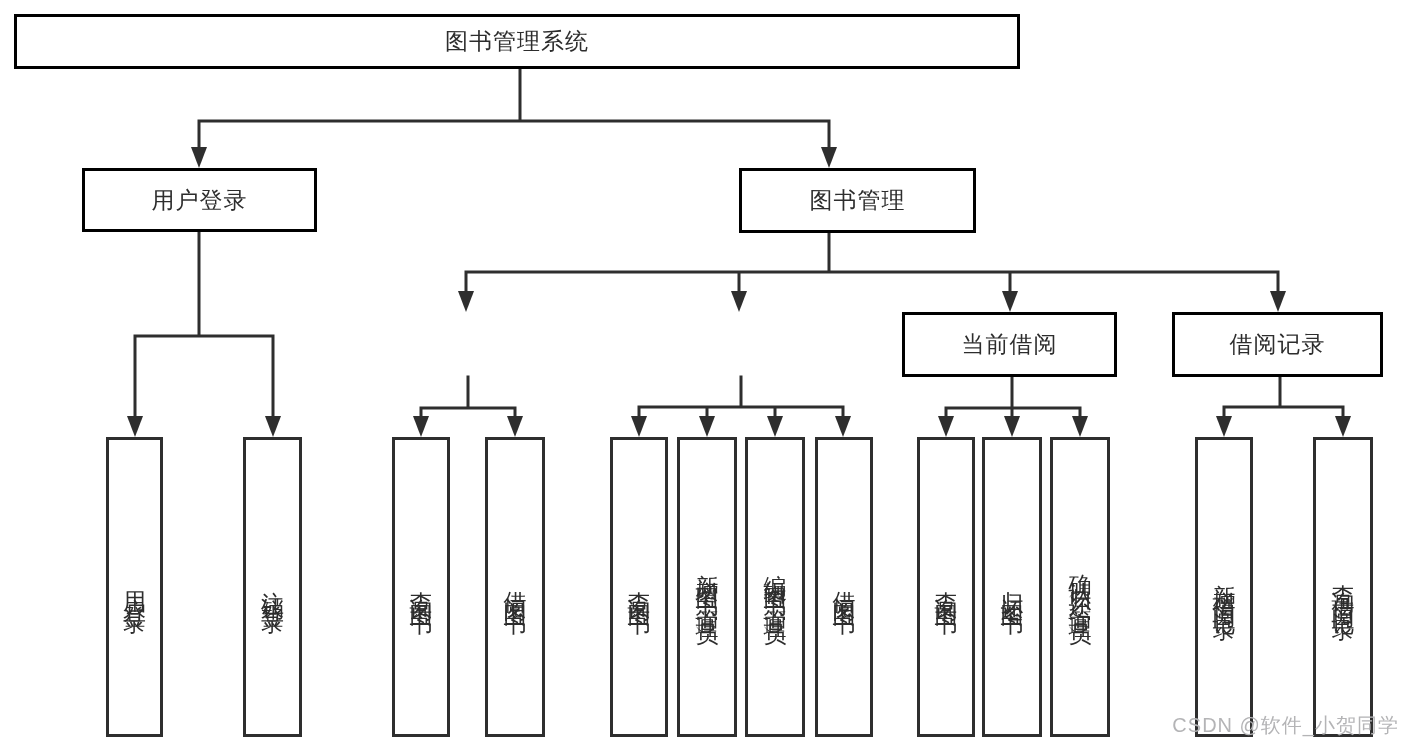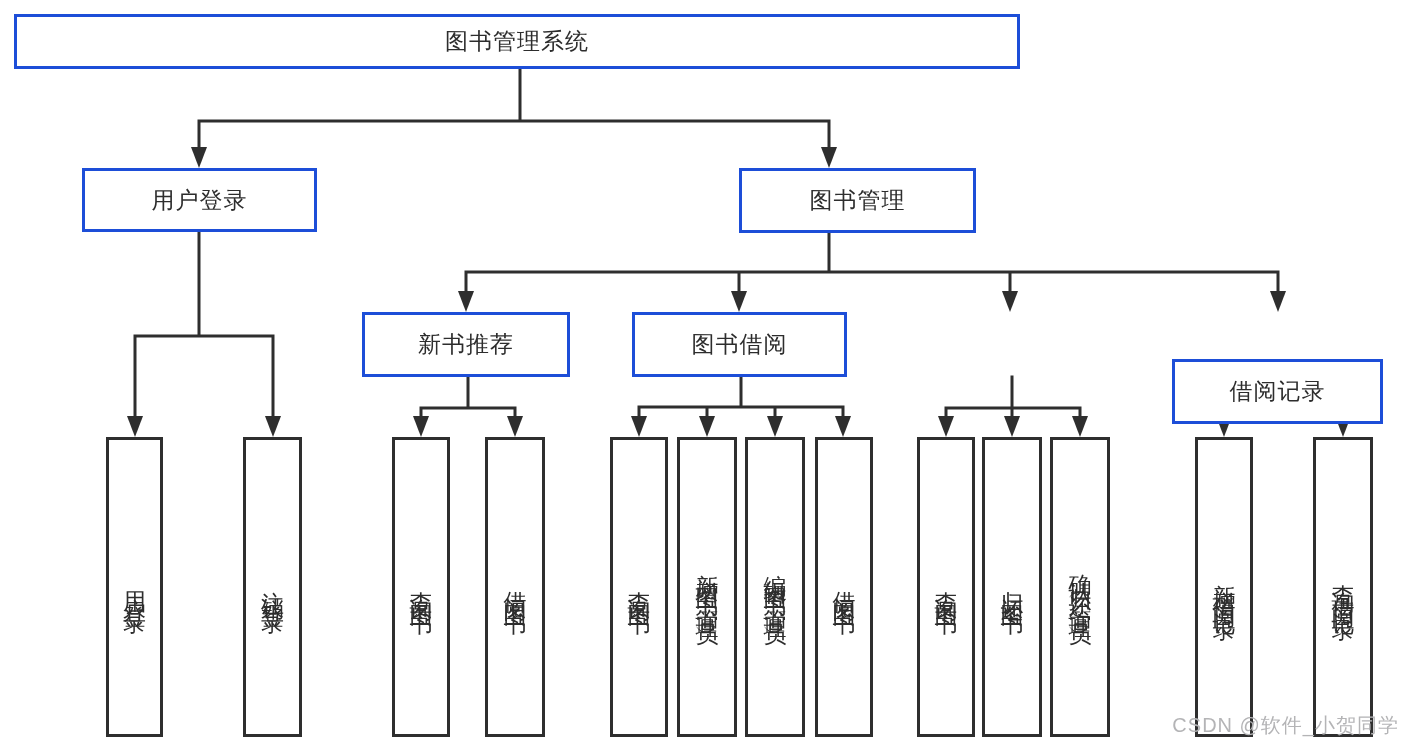--- a/index.html
+++ b/index.html
@@ -4,21 +4,21 @@
 <style>
   html,body{margin:0;padding:0;background:#ffffff;}
   body{width:1405px;height:747px;overflow:hidden;}
   .canvas{
     position:relative;width:1405px;height:747px;background:#ffffff;
     font-family:"Liberation Sans",sans-serif;color:#2d2d2d;
   }
   .wires{position:absolute;left:0;top:0;width:1405px;height:747px;z-index:1;}
   .hbox{
     position:absolute;box-sizing:border-box;z-index:2;
-    border:3px solid #1d4ed8;background:#ffffff;
+    border:3px solid #000000;background:#ffffff;
     display:flex;align-items:center;justify-content:center;
     font-size:23px;letter-spacing:1px;white-space:nowrap;
   }
   .vbox{
     position:absolute;box-sizing:border-box;z-index:2;
     border:3px solid #2e2e2e;background:#ffffff;
     writing-mode:vertical-rl;text-orientation:mixed;
     display:flex;align-items:center;justify-content:center;
     font-size:23px;line-height:1;letter-spacing:7px;
     top:437px;height:300px;
@@ -74,23 +74,22 @@
       <polygon fill="#2e2e2e" stroke="none" points="1216,416 1232,416 1224,437"></polygon>
       <polygon fill="#2e2e2e" stroke="none" points="1335,416 1351,416 1343,437"></polygon>
     </g>
   </svg>
 
   <div class="hbox" style="left:14px;top:14px;width:1006px;height:55px;">图书管理系统</div>
 
   <div class="hbox" style="left:82px;top:168px;width:235px;height:64px;">用户登录</div>
   <div class="hbox" style="left:710px;top:168px;width:237px;height:65px;margin-left:29px;">图书管理</div>
 
-  <div class="hbox" style="left:362px;top:312px;width:208px;height:65px;">新书推荐</div>
-  <div class="hbox" style="left:632px;top:312px;width:215px;height:65px;">图书借阅</div>
-  <div class="hbox" style="left:1172px;top:312px;width:211px;height:65px;margin-top:47px;">借阅记录</div>
+  <div class="hbox" style="left:902px;top:312px;width:215px;height:65px;">当前借阅</div>
+  <div class="hbox" style="left:1172px;top:312px;width:211px;height:65px;">借阅记录</div>
 
   <div class="vbox" style="left:106px;width:57px;">用户登录</div>
   <div class="vbox" style="left:243px;width:59px;">注销登录</div>
 
   <div class="vbox" style="left:392px;width:58px;">查询图书</div>
   <div class="vbox" style="left:485px;width:60px;">借阅图书</div>
 
   <div class="vbox" style="left:610px;width:58px;">查询图书</div>
   <div class="vbox" style="left:677px;width:60px;">新增图书（管理员）</div>
   <div class="vbox" style="left:745px;width:60px;">编辑图书（管理员）</div>

